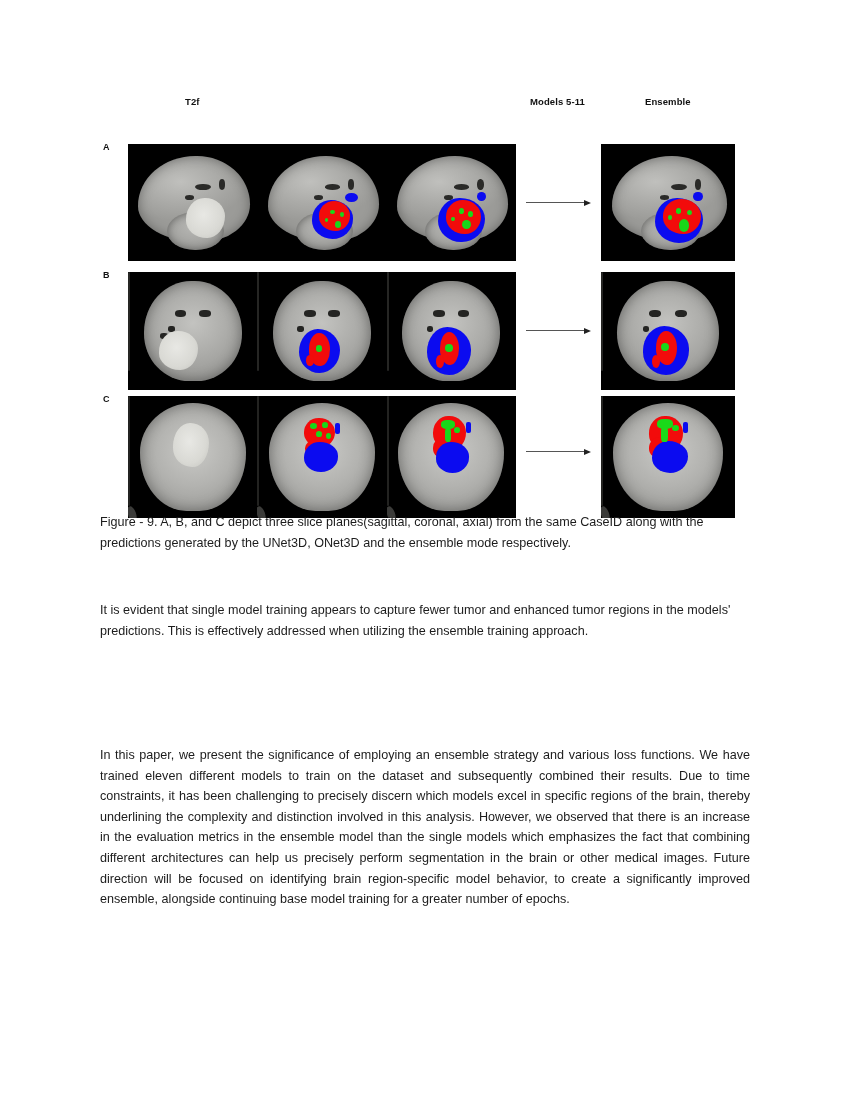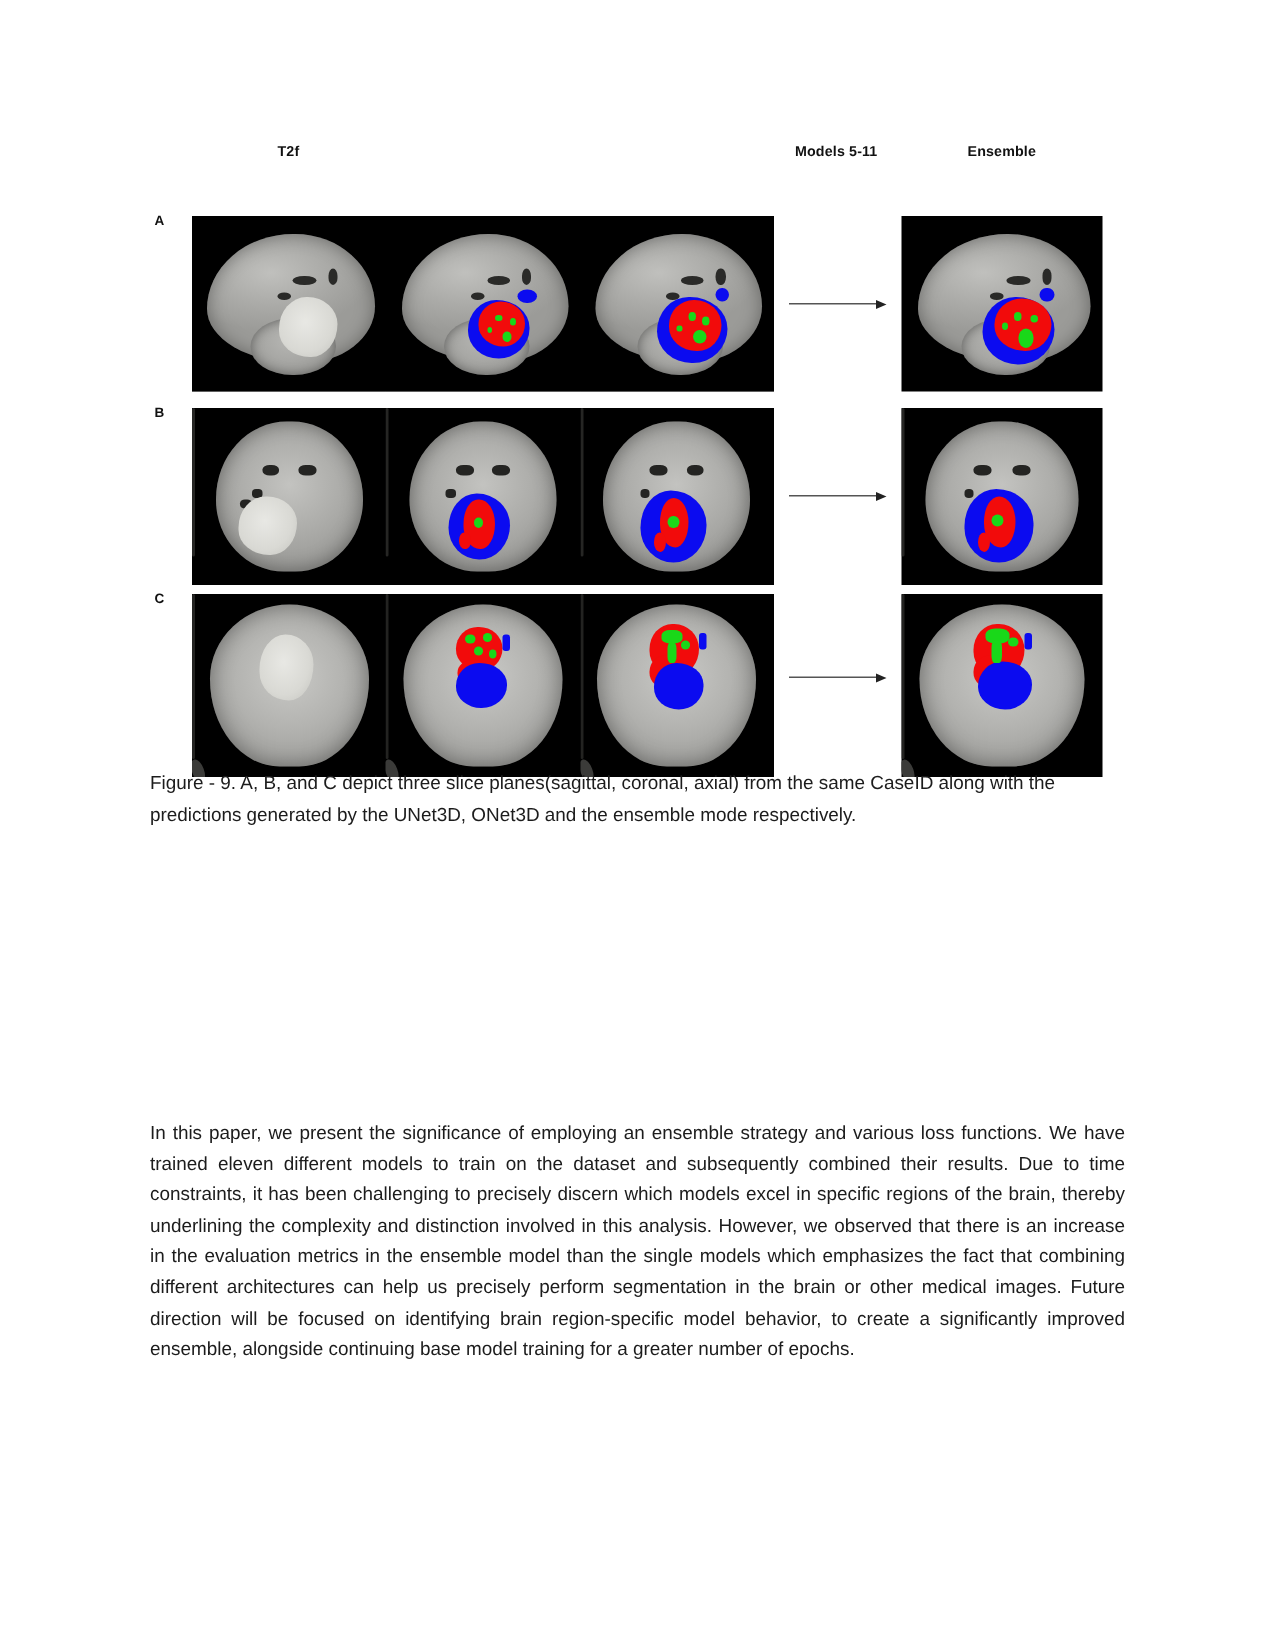--- a/index.html
+++ b/index.html
@@ -488,17 +488,18 @@
           <div class="seg-enh" style="left:45%; top:25%; width:5%; height:13%; border-radius:30%;"></div>
           <div class="seg-enh" style="left:53%; top:24%; width:5%; height:5%;"></div>
         </div>
       </div>
 
     </div>
   </div>
 
   <div class="caption">Figure - 9. A, B, and C depict three slice planes(sagittal, coronal, axial) from the same CaseID along with the predictions generated by the UNet3D, ONet3D and the ensemble mode respectively.</div>
 
+  <div class="para-evident">It is evident that single model training appears to capture fewer tumor and enhanced tumor regions in the models' predictions. This is effectively addressed when utilizing the ensemble training approach.</div>
 
 
   <div class="para-body">In this paper, we present the significance of employing an ensemble strategy and various loss functions. We have trained eleven different models to train on the dataset and subsequently combined their results. Due to time constraints, it has been challenging to precisely discern which models excel in specific regions of the brain, thereby underlining the complexity and distinction involved in this analysis. However, we observed that there is an increase in the evaluation metrics in the ensemble model than the single models which emphasizes the fact that combining different architectures can help us precisely perform segmentation in the brain or other medical images. Future direction will be focused on identifying brain region-specific model behavior, to create a significantly improved ensemble, alongside continuing base model training for a greater number of epochs.</div>
 
 </div>
 
 </body></html>

